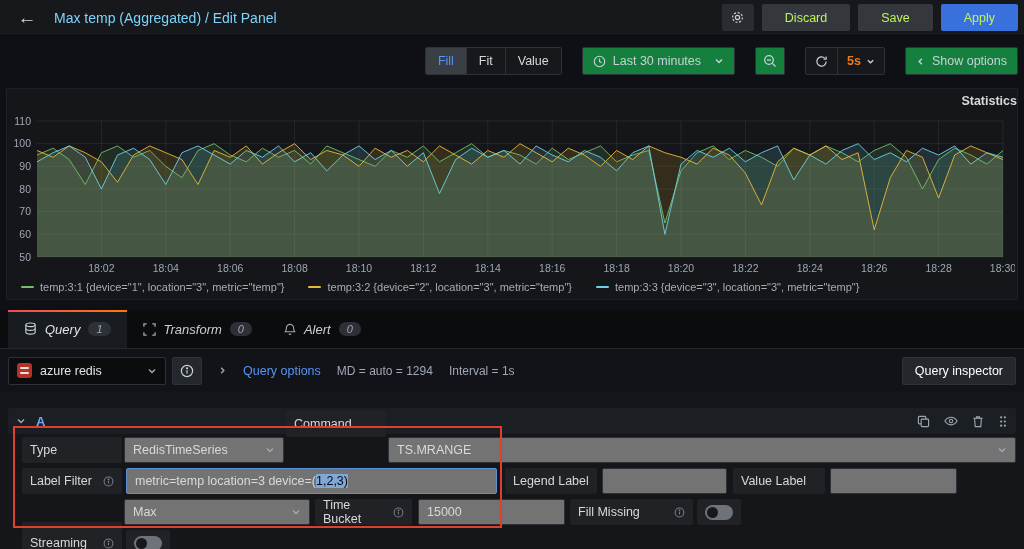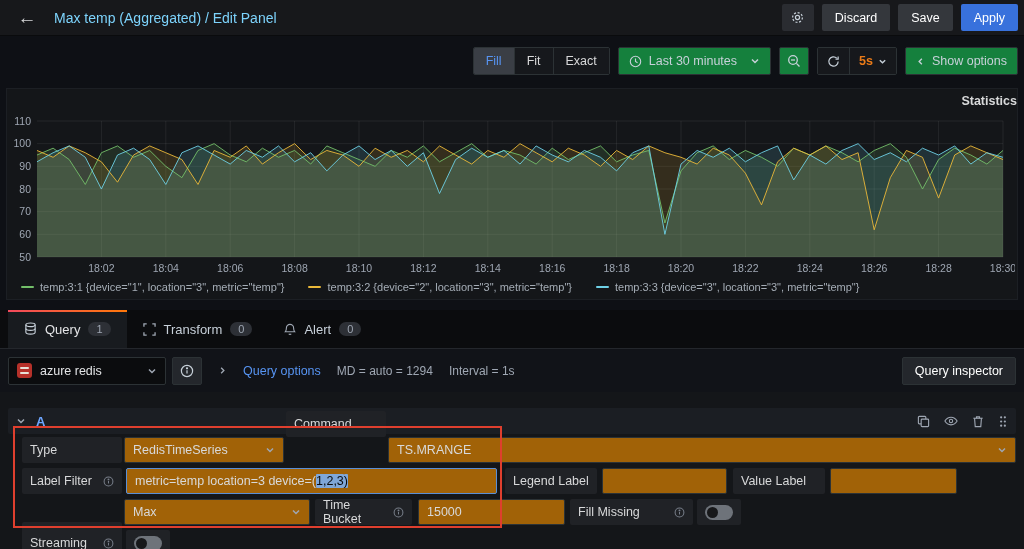--- a/index.html
+++ b/index.html
@@ -18,29 +18,29 @@
   .topbar {
     position:absolute; top:0; left:0; width:1024px; height:36px;
     background:#17181b; display:flex; align-items:center; padding:0 6px 0 10px;
     border-bottom:1px solid #0a0b0d; z-index:5;
   }
   .back-btn { width:34px; height:28px; display:flex; align-items:center; justify-content:center;
     color:#d8d9da; font-size:19px; cursor:pointer; }
   .topbar-title { margin-left:10px; font-size:14px; color:#7dd3fc; }
   .topbar-right { margin-left:auto; display:flex; align-items:center; gap:8px; }
   .btn { height:27px; display:inline-flex; align-items:center; justify-content:center;
-    padding:0 13px; border-radius:2px; font-size:12.5px; font-weight:500; color:#ffffff;
+    padding:0 23px; border-radius:2px; font-size:12.5px; font-weight:500; color:#bef264;
     background:#34373c; cursor:pointer; white-space:nowrap; }
   .btn.icon-btn { width:32px; padding:0; background:#2a2c31; color:#c7d0d9; }
   .btn.primary { background:#3871dc; }
 
   
   .toolbar {
     position:absolute; top:44px; left:0; width:1024px; height:34px;
-    display:flex; justify-content:flex-end; align-items:center; gap:8px; padding-right:6px;
+    display:flex; justify-content:flex-end; align-items:center; gap:20px; padding-right:6px;
   }
   .seg-group { display:flex; border:1px solid #2c3235; border-radius:2px; overflow:hidden; }
   .seg { height:26px; display:flex; align-items:center; padding:0 12px; font-size:12.5px;
     background:#16181c; color:#d8d9da; cursor:pointer; border-right:1px solid #2c3235; }
   .seg:last-child { border-right:none; }
   .seg.active { background:#3a3e45; color:#5794f2; font-weight:500; }
   .tool-btn { height:28px; display:flex; align-items:center; gap:7px; padding:0 10px;
     border:1px solid #2c3235; border-radius:2px; background:#15803d; color:#c7d0d9;
     font-size:12.5px; cursor:pointer; }
   .refresh-group { display:flex; border:1px solid #2c3235; border-radius:2px; overflow:hidden; }
@@ -56,21 +56,21 @@
     padding-top:5px; height:22px; }
   .chart-wrap { position:absolute; top:26px; left:2px; width:1006px; height:164px; cursor:crosshair; }
   .legend { position:absolute; left:14px; right:8px; top:192px; display:flex; gap:24px;
     font-size:11px; color:#a5adb6; white-space:nowrap; overflow:hidden; }
   .legend-item { display:flex; align-items:center; gap:6px; cursor:pointer; }
   .legend-dash { width:13px; height:2px; border-radius:1px; }
 
   
   .tabs-bar { position:absolute; top:310px; left:0; width:1024px; height:39px;
     background:#0b0c0e; display:flex; align-items:stretch; padding-left:8px;
-    border-bottom:1px solid #24272c; }
+    border-bottom:1px solid #24272c;font-style:italic; }
   .tab { display:flex; align-items:center; gap:8px; padding:0 16px; font-size:13px;
     color:#c7d0d9; cursor:pointer; position:relative; }
   .tab.active { background:#181b1f; color:#e3e4e6; }
   .tab.active::before { content:""; position:absolute; top:0; left:0; right:0; height:2px;
     background:linear-gradient(90deg,#f2495c,#ff780a); }
   .tab .badge { background:#2d3036; border-radius:9px; padding:1px 8px; font-size:11px;
     color:#9fa7b3; }
   .tab-icon { color:#9fa7b3; }
 
   
@@ -98,21 +98,21 @@
   .qrow-header { position:absolute; top:408px; left:8px; right:8px; height:26px;
     background:#1b1e23; display:flex; align-items:center; padding:0 8px; border-radius:2px; }
   .qrow-header .chev { color:#9fa7b3; cursor:pointer; }
   .qrow-header .refid { color:#6ea6ff; font-weight:700; font-size:13px; margin-left:10px; cursor:pointer; }
   .qrow-actions { margin-left:auto; display:flex; align-items:center; gap:14px; color:#9fa7b3; }
   .qrow-actions .icon { cursor:pointer; }
 
   .chip { position:absolute; height:26px; background:#202226; border-radius:2px;
     display:flex; align-items:center; padding:0 8px; font-size:12.5px; color:#d8d9da; }
   .chip .info { margin-left:auto; color:#787f8a; padding-left:8px; }
-  .field { position:absolute; height:26px; background:#a16207; border:1px solid #2c3235;
+  .field { position:absolute; height:26px; background:#737373; border:1px solid #2c3235;
     border-radius:2px; color:#d8d9da; font-size:12.5px; font-family:"Liberation Sans",sans-serif;
     padding:0 8px; }
   .select { display:flex; align-items:center; cursor:pointer; }
   .select .val { flex:1; }
   .select .chev { color:#9fa7b3; }
   input.field { outline:none; }
   .fake-input { display:flex; align-items:center; white-space:pre; overflow:hidden; cursor:text; }
   .fake-input.focused { border:1px solid #5b8fd6; }
   .fake-input .sel { background:#7fa7d9; color:#0b0c0e; border-radius:1px; }
 
@@ -143,21 +143,21 @@
     <div class="btn">Discard</div>
     <div class="btn">Save</div>
     <div class="btn primary">Apply</div>
   </div>
 </div>
 
 <div class="toolbar">
   <div class="seg-group">
     <div class="seg active">Fill</div>
     <div class="seg">Fit</div>
-    <div class="seg">Exact</div>
+    <div class="seg">Value</div>
   </div>
   <div class="tool-btn">
     <span class="icon">
       <svg width="13" height="13" viewBox="0 0 14 14" fill="none" stroke="#c7d0d9" stroke-width="1.2">
         <circle cx="7" cy="7" r="5.6"></circle>
           <path d="M7 3.8V7l2.2 1.4"></path>
       </svg>
     </span>
     <span>Last 30 minutes</span>
     <span class="icon" style="margin-left:6px">

